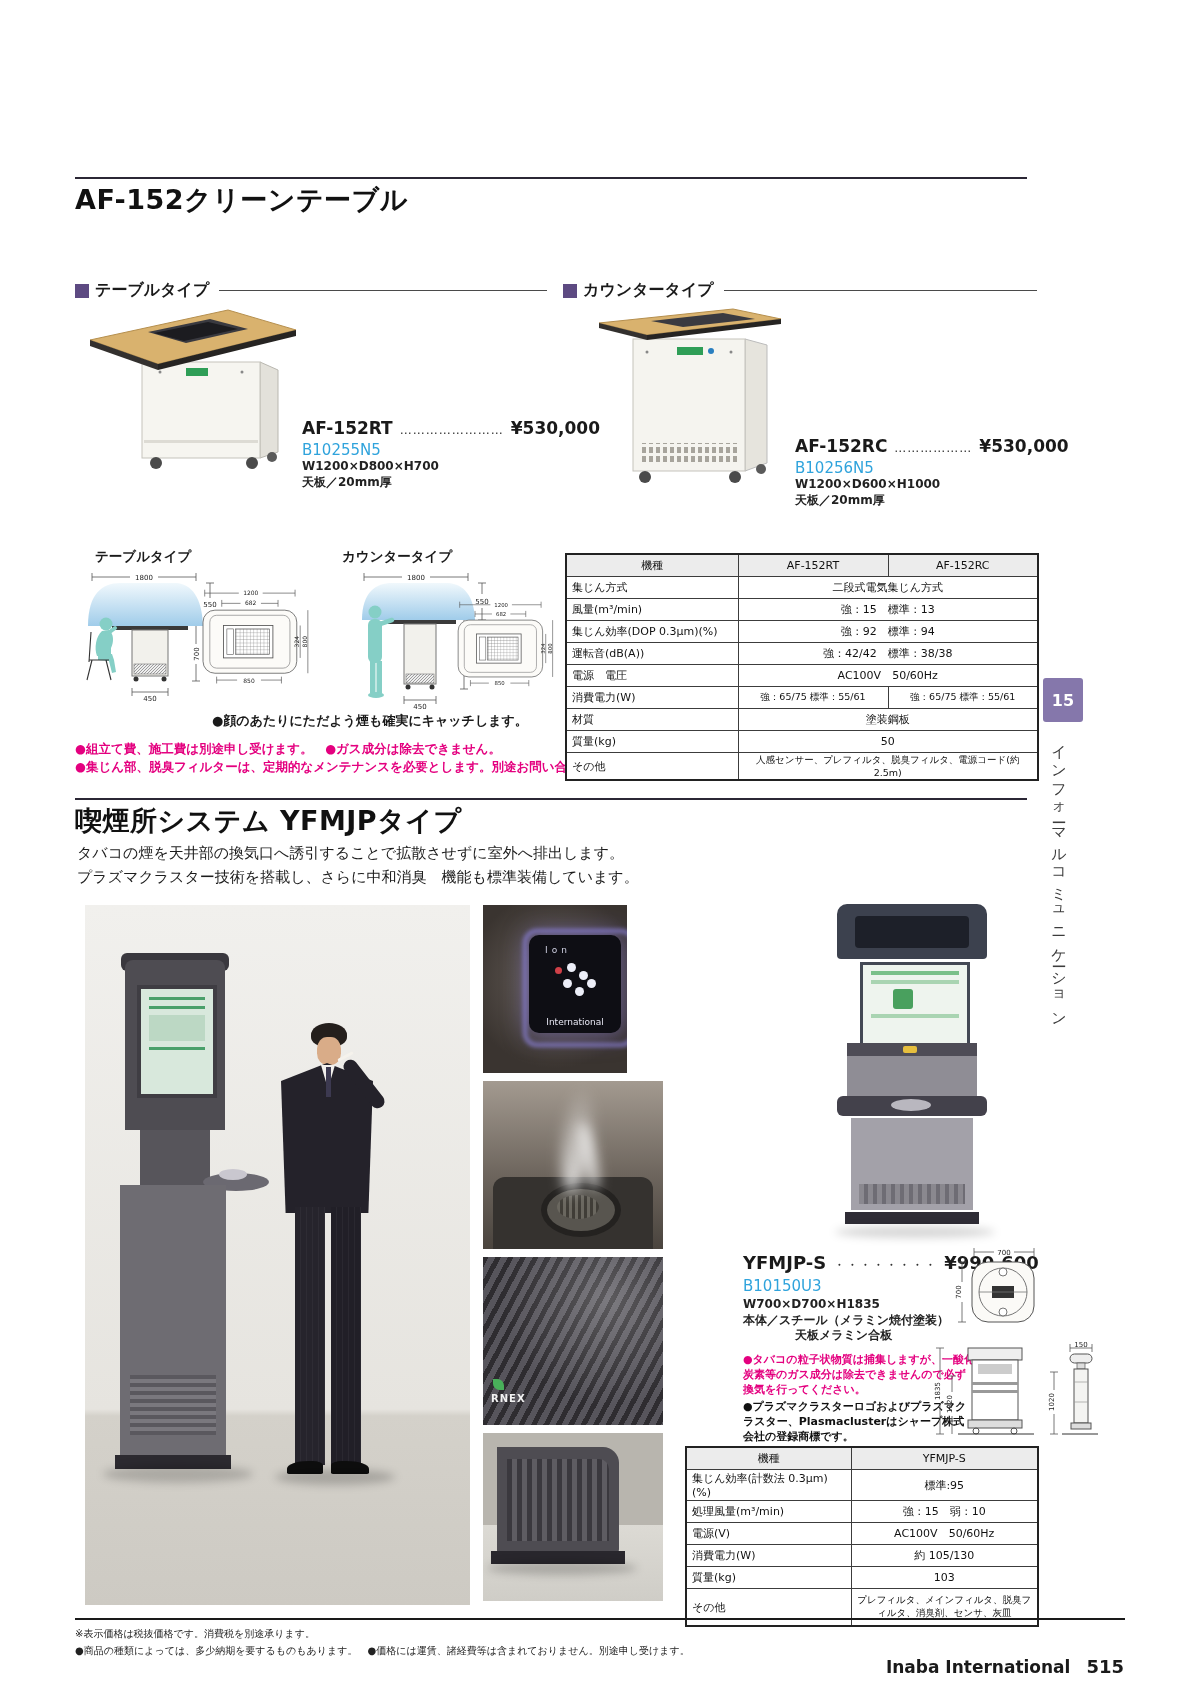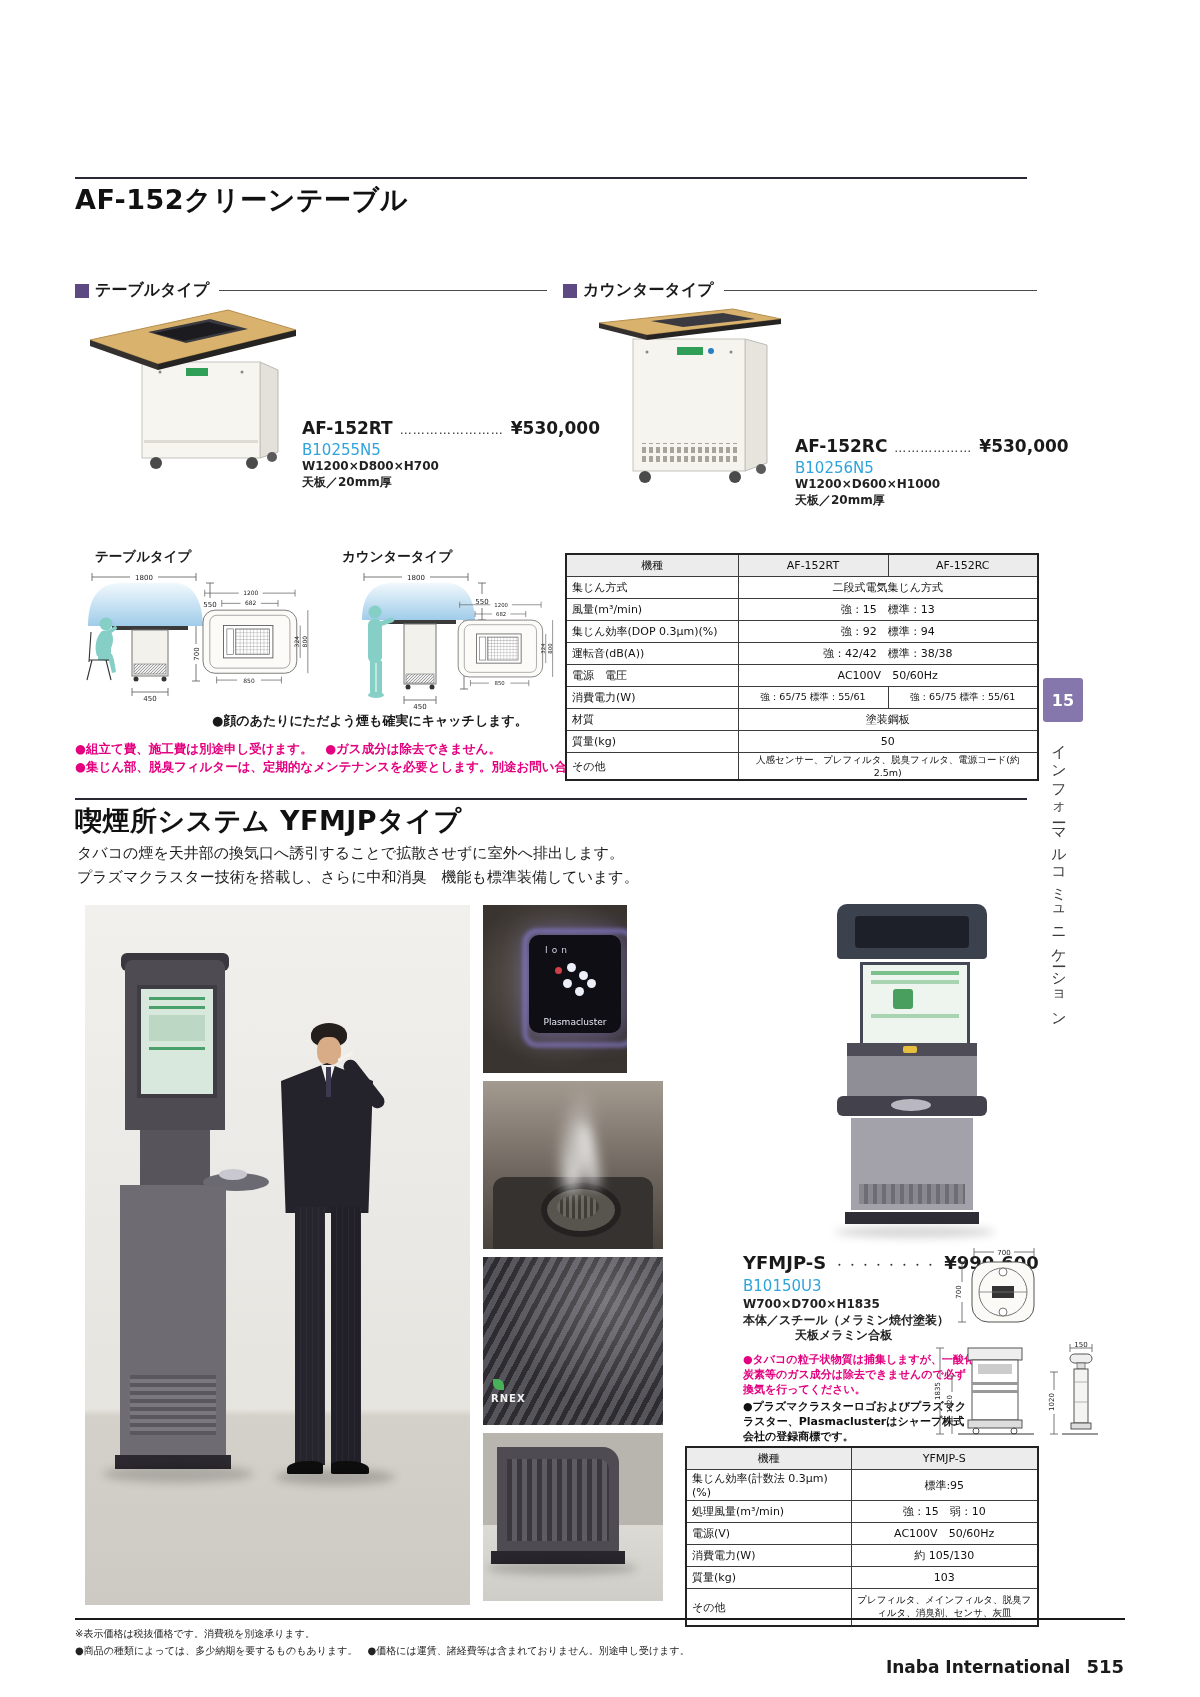--- a/index.html
+++ b/index.html
@@ -361,21 +361,21 @@
   <div class="photo" style="left:483px;top:905px;width:144px;height:168px;background:radial-gradient(circle at 50% 45%,#6a625c,#3a3430 75%);">
     <div class="abs" style="left:40px;top:24px;width:104px;height:110px;border:4px solid rgba(140,130,215,.8);border-radius:14px;filter:blur(2px);"></div>
     <div class="abs" style="left:46px;top:30px;width:92px;height:98px;background:#0e0e14;border-radius:10px;box-shadow:0 0 22px 4px rgba(122,110,200,.5);"></div>
     <div class="abs" style="left:62px;top:40px;color:#cfd0e2;font-size:9px;letter-spacing:4px;">Ion</div>
     <div class="abs" style="left:72px;top:62px;width:7px;height:7px;background:#d04048;border-radius:50%;"></div>
     <div class="abs" style="left:84px;top:58px;width:9px;height:9px;background:#eceef8;border-radius:50%;"></div>
     <div class="abs" style="left:96px;top:66px;width:9px;height:9px;background:#eceef8;border-radius:50%;"></div>
     <div class="abs" style="left:80px;top:74px;width:9px;height:9px;background:#eceef8;border-radius:50%;"></div>
     <div class="abs" style="left:92px;top:82px;width:9px;height:9px;background:#eceef8;border-radius:50%;"></div>
     <div class="abs" style="left:104px;top:74px;width:9px;height:9px;background:#eceef8;border-radius:50%;"></div>
-    <div class="abs" style="left:46px;top:112px;width:92px;text-align:center;color:#e8e8f4;font-size:9px;">Plasmacluster</div>
+    <div class="abs" style="left:46px;top:112px;width:92px;text-align:center;color:#e8e8f4;font-size:9px;">International</div>
   </div>
 
   <div class="photo" style="left:483px;top:1081px;width:180px;height:168px;background:linear-gradient(180deg,#a39a90 0%,#6e665e 55%,#4a443e 100%);">
     <div class="abs" style="left:10px;top:96px;width:160px;height:72px;background:#35322f;border-radius:12px 12px 0 0;"></div>
     <div class="abs" style="left:58px;top:102px;width:68px;height:42px;background:#58554f;border:6px solid #242220;border-radius:50%;"></div>
     <div class="abs" style="left:74px;top:114px;width:42px;height:24px;border-radius:50%;background:repeating-linear-gradient(90deg,#6a675f 0 3px,#403d37 3px 6px);"></div>
     <div class="abs" style="left:80px;top:8px;width:28px;height:104px;background:linear-gradient(180deg,rgba(255,255,255,.05),rgba(255,255,255,.85));border-radius:50%;filter:blur(7px);transform:rotate(7deg);"></div>
     <div class="abs" style="left:98px;top:40px;width:16px;height:70px;background:rgba(255,255,255,.6);border-radius:50%;filter:blur(6px);transform:rotate(-12deg);"></div>
   </div>
 

